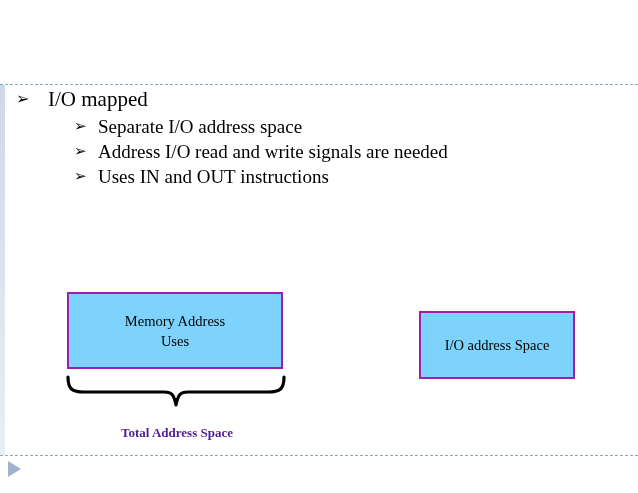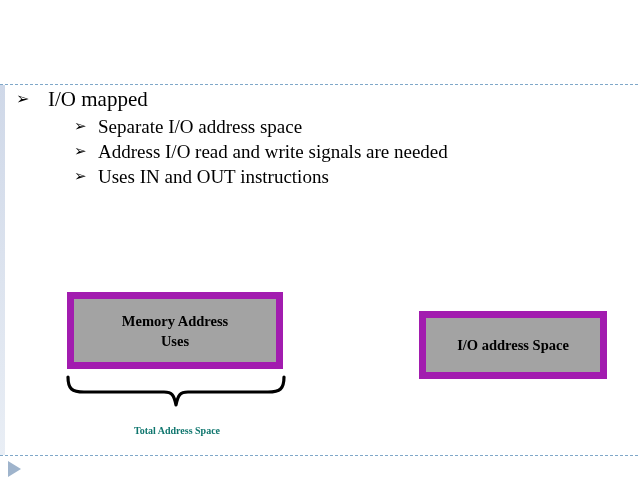--- a/index.html
+++ b/index.html
@@ -84,60 +84,60 @@
     left: 74px;
     top: 0;
     font-size: 15px;
     color: #000;
   }
   .bullet-l2 .txt { margin-left: 28px; display: inline-block; }
 
   
   .box {
     position: absolute;
-    border: 7px solid #a21caf;
-    background: #a3a3a3;
+    border: 2px solid #a21caf;
+    background: #7dd3fc;
     box-sizing: border-box;
     display: flex;
     align-items: center;
     justify-content: center;
     text-align: center;
-    font-weight: bold;
+    font-weight: normal;
     font-size: 14.5px;
     color: #000000;
     line-height: 20px;
   }
   #memory-box {
     left: 67px;
     top: 292px;
     width: 216px;
     height: 77px;
   }
   #io-box {
     left: 419px;
     top: 311px;
-    width: 188px;
+    width: 156px;
     height: 68px;
   }
   .brace {
     position: absolute;
     left: 64px;
     top: 375px;
     width: 224px;
     height: 38px;
   }
   .caption {
     position: absolute;
     left: 67px;
     top: 425px;
     width: 220px;
     text-align: center;
     font-weight: bold;
-    font-size: 10px;
-    color: #0f766e;
+    font-size: 13px;
+    color: #4c1d95;
   }
   
   .play-tri {
     position: absolute;
     left: 8px;
     top: 461px;
     width: 0;
     height: 0;
     border-top: 8px solid transparent;
     border-bottom: 8px solid transparent;

